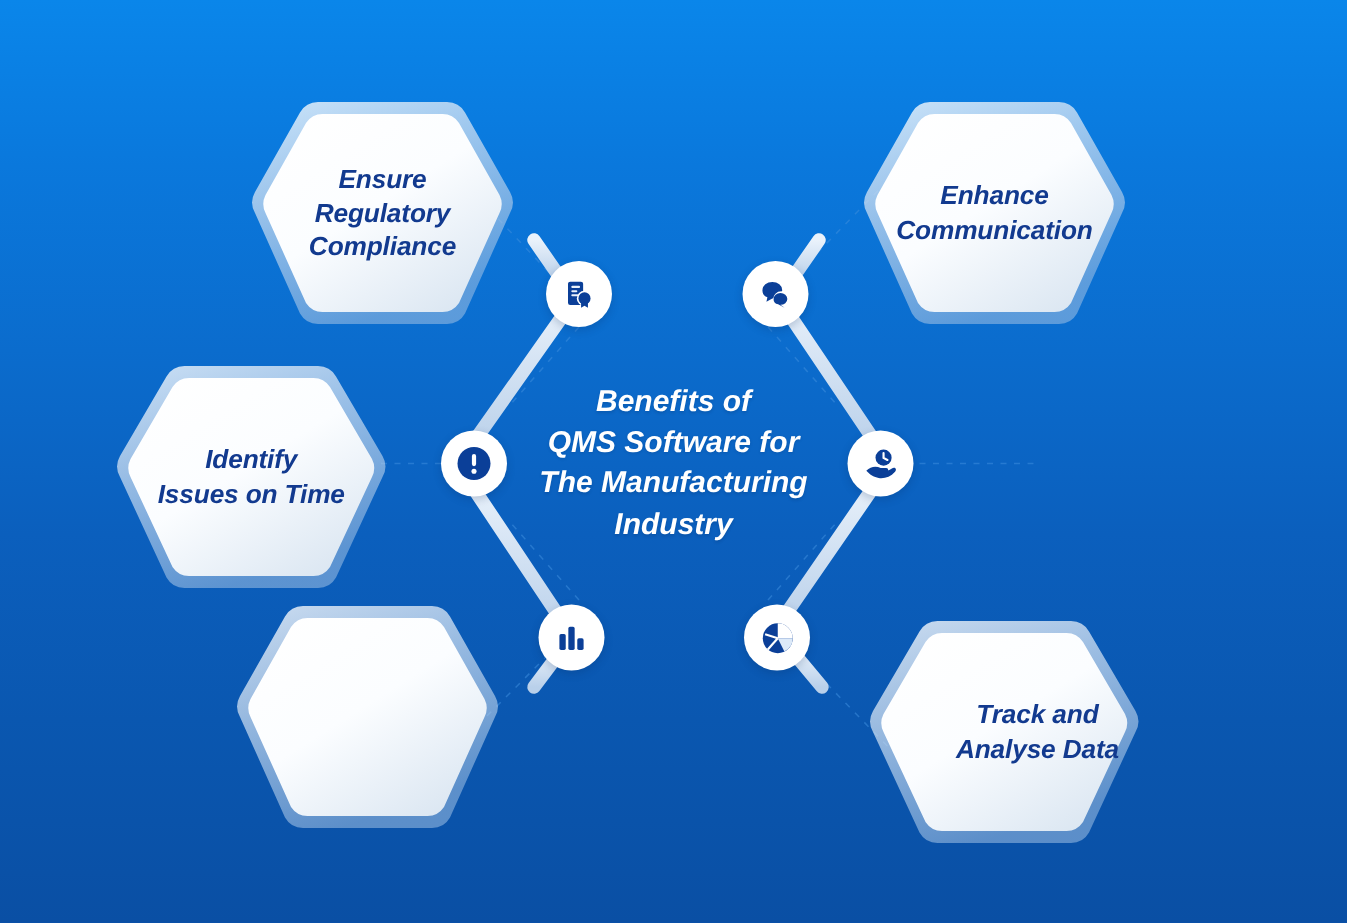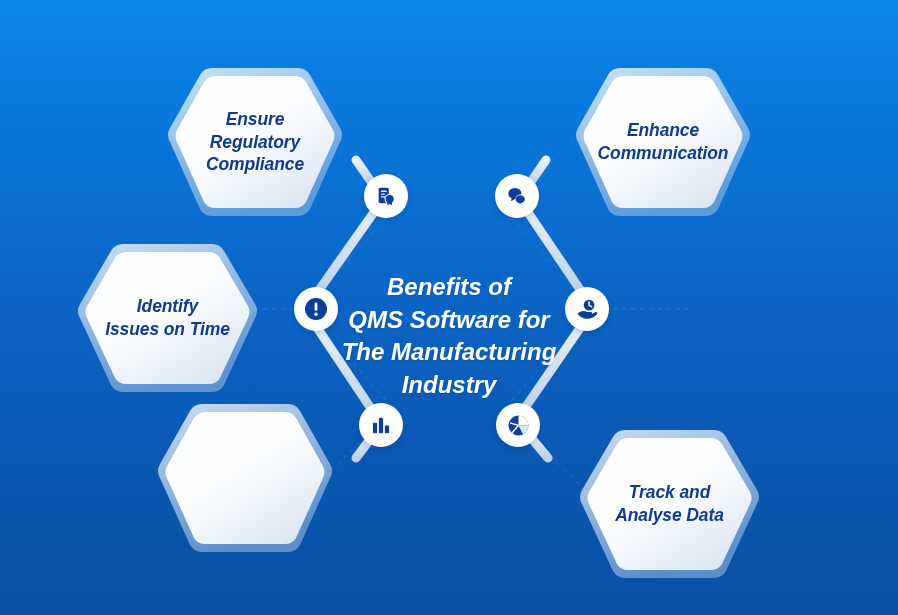--- a/index.html
+++ b/index.html
@@ -39,21 +39,21 @@
     letter-spacing:-0.1px;
     white-space:pre-line;
     padding:0 16px;
   }
   
   #hex-regulatory    { left:165px;  top:62px;  }
   #hex-communication { left:573px;  top:62px;  }
   #hex-identify      { left:75px;   top:238px; }
   #hex-costs         { left:645px;  top:238px; }
   #hex-efficiency    { left:155px;  top:398px; }
-  #hex-track         { left:578px;  top:424px; }
+  #hex-track         { left:578px;  top:408px;justify-content:flex-end; }
 
   
   #hex-communication { width:180px;justify-content:center; }
   #hex-costs  { left:642px; width:185px; }
   #hex-track  { left:577px; width:185px; }
   #hex-identify { width:185px; }
 
   
   .node {
     position:absolute;
@@ -68,25 +68,25 @@
   #node-regulatory    { left:364px; top:174px; }
   #node-communication { left:495px; top:174px; }
   #node-identify      { left:294px; top:287px; }
   #node-costs         { left:565px; top:287px; }
   #node-efficiency    { left:359px; top:403px; }
   #node-track         { left:496px; top:403px; }
 
   
   #center-title {
     position:absolute;
-    left:329px; top:271px;
+    left:329px; top:255px;
     width:240px;
     text-align:center;
     color:#ffffff;
-    font-size:24px;
+    font-size:20px;
     font-weight:bold;
     line-height:1.36;
     white-space:pre-line;
     z-index:5;
     text-shadow:0 1px 2px rgba(5,35,80,.18);
   }
 </style>
 </head>
 <body>
 

